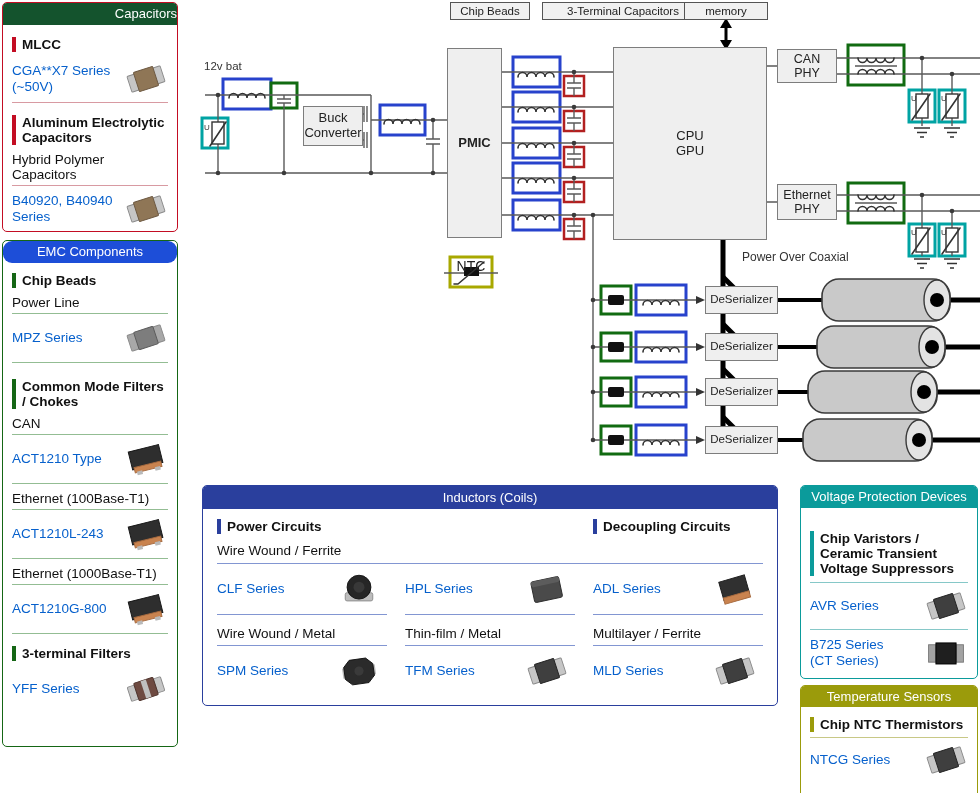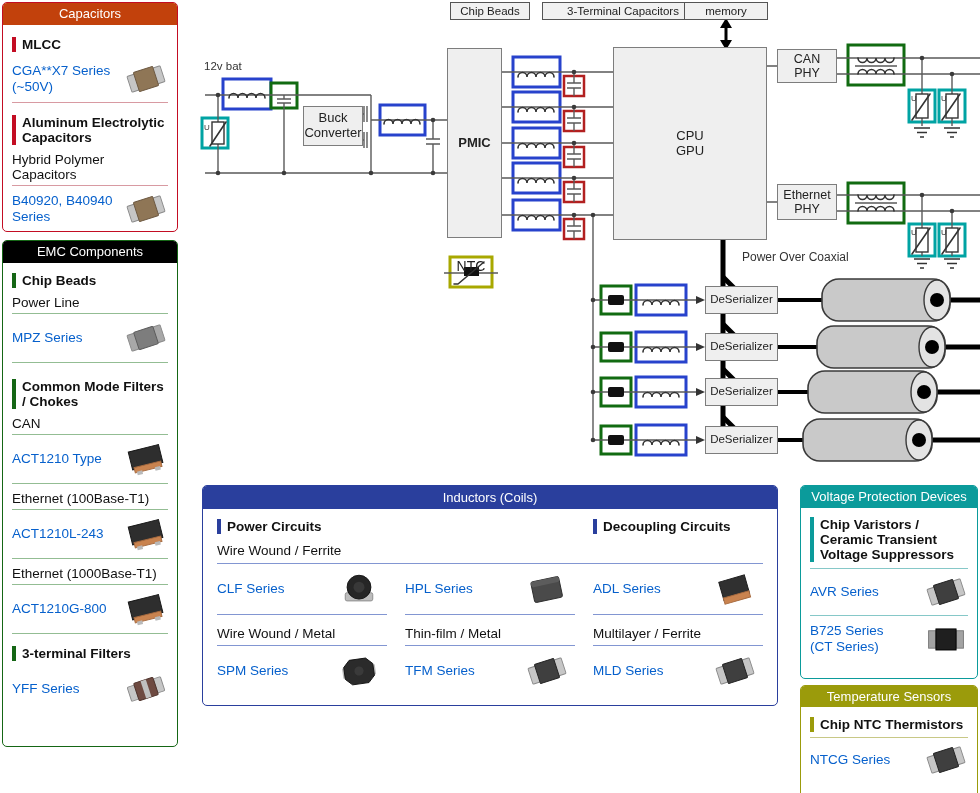--- a/index.html
+++ b/index.html
@@ -13,26 +13,26 @@
   .pbody{padding:4px 9px 6px 9px;}
   .h13{font-weight:bold;font-size:13.5px;line-height:1.12;color:#111;
        padding-left:6px;margin:8px 0 4px 0;}
   .plain{font-size:13.5px;color:#111;margin:7px 0 2px 0;}
   .lnk{font-size:13.5px;line-height:1.18;color:#0660cc;cursor:pointer;}
   .prow{display:flex;justify-content:space-between;align-items:center;min-height:44px;padding:1px 0;}
   .sep{border-bottom:1px solid;}
   .chip{width:44px;height:38px;flex:none;}
 
   .cap-panel{border:1px solid #c30d23;}
-  .cap-panel .phead{background:#c2410c;}
+  .cap-panel .phead{background:#14532d;text-align:right;}
   .cap-panel .h13{border-left:4px solid #c30d23;}
   .cap-panel .sep{border-color:#d89aa2;}
 
   .emc-panel{border:1px solid #156615;}
-  .emc-panel .phead{background:#000000;}
+  .emc-panel .phead{background:#1d4ed8;border-radius:9px;}
   .emc-panel .h13{border-left:4px solid #156615;}
   .emc-panel .sep{border-color:#93bd93;}
   .emc-panel .prow{min-height:46px;}
 
   .ind-panel{border:1px solid #2a3f9d;}
   .ind-panel .phead{background:#2a3f9d;height:23px;line-height:23px;}
   .ind-grid{display:grid;grid-template-columns:1fr 1fr 1fr;column-gap:18px;padding:4px 14px 4px 14px;}
   .ih{font-weight:bold;font-size:13.5px;color:#111;border-left:4px solid #2a3f9d;
       padding-left:6px;margin:6px 0 4px 0;}
   .ifull{grid-column:1/4;font-size:13.5px;color:#111;border-bottom:1px solid #8296d2;padding:5px 0 5px 0;}
@@ -478,21 +478,21 @@
               <rect class="ce" x="34" y="11" width="9" height="18" rx="1"></rect>
               <rect class="cb" x="13" y="9" width="22" height="22" rx="1"></rect>
             </g>
           </svg>
       </div>
     </div>
   </div>
 
   <div class="panel vp-panel" style="left:800px;top:485px;width:178px;height:194px;">
     <div class="phead">Voltage Protection Devices</div>
-    <div class="pbody" style="padding-top:1px;">
+    <div class="pbody" style="padding-top:15px;">
       <div class="h13">Chip Varistors / Ceramic Transient Voltage Suppressors</div>
       <div class="sep" style="margin-top:6px;"></div>
       <div class="prow">
         <span class="lnk">AVR Series</span>
         <svg class="chip t-dark" viewBox="0 0 48 40">
             <g transform="rotate(-18 24 20)">
               <rect class="ce" x="5" y="11" width="9" height="18" rx="1"></rect>
               <rect class="ce" x="34" y="11" width="9" height="18" rx="1"></rect>
               <rect class="cb" x="13" y="9" width="22" height="22" rx="1"></rect>
             </g>

